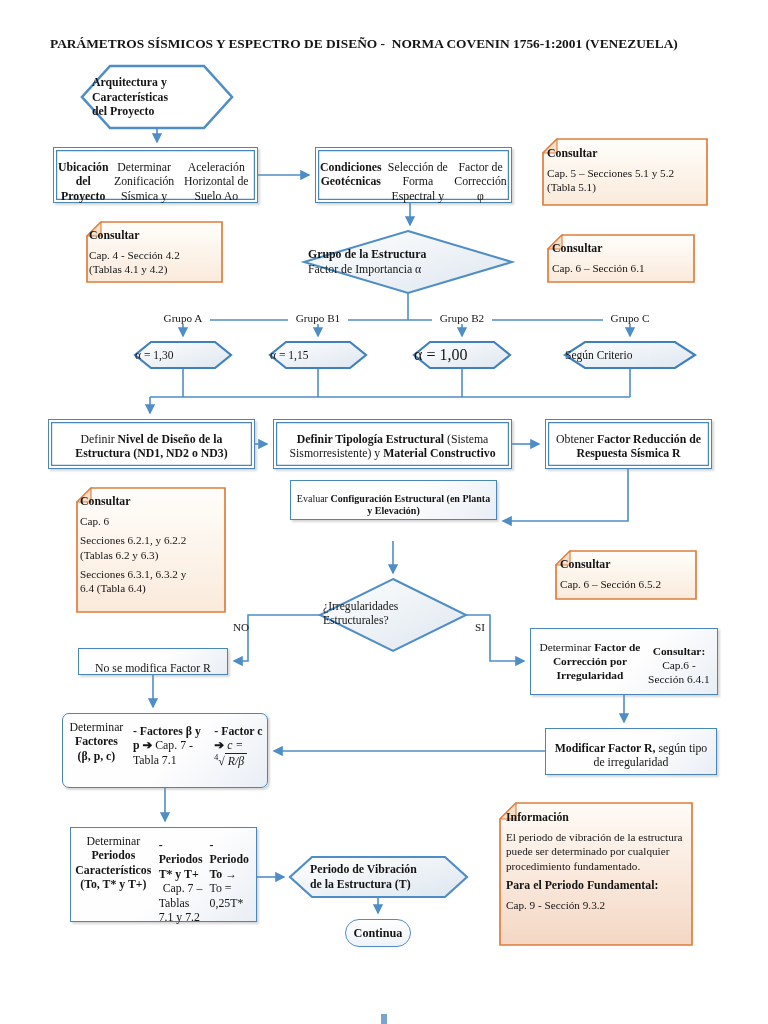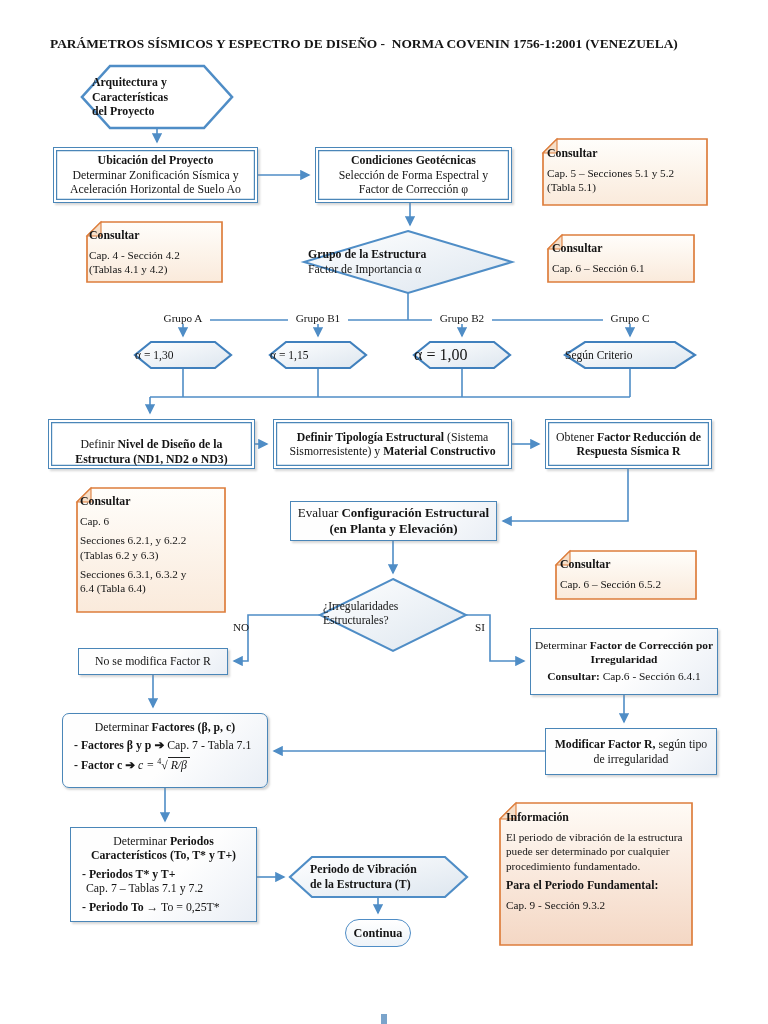--- a/index.html
+++ b/index.html
@@ -8,22 +8,22 @@
   #page { position:relative; width:768px; height:1024px; background:#ffffff; overflow:hidden; }
 
   svg.layer { position:absolute; left:0; top:0; width:768px; height:1024px; }
 
   .abs { position:absolute; }
   .b { font-weight:bold; }
   .it { font-style:italic; }
 
   #title { left:50px; top:36px; width:700px; font-size:13.4px; font-weight:bold; white-space:pre; }
 
-  .node { position:absolute; display:flex; flex-direction:column; justify-content:center;
-          text-align:center; font-size:11.8px; line-height:1.22; padding:2px 4px; }
+  .node { position:absolute; display:flex; flex-direction:row; justify-content:center;
+          text-align:center; font-size:11.8px; line-height:1.22; padding:12px 4px; }
   .box1 { border:1.6px solid #4a86b8; background:linear-gradient(135deg,#fefefe 55%,#e9eef5);
           box-shadow:1.5px 1.5px 2px rgba(140,140,140,.35); }
   .box2 { border:1.4px solid #4a86b8; background:#ffffff;
           box-shadow:1.5px 1.5px 2px rgba(140,140,140,.35),
                      inset 0 0 0 2px #ffffff, inset 0 0 0 3.2px #4a86b8; }
 
   .shape-text { position:absolute; display:flex; flex-direction:column; justify-content:center;
                 text-align:left; font-size:11.8px; line-height:1.25; }
 
   .branch-label { position:absolute; font-size:11.2px; background:#ffffff; padding:0 3px;
@@ -163,21 +163,21 @@
   </div>
 
   <div class="node box2" style="left:545px;top:419px;width:167px;height:50px;">
     <div><span>Obtener </span><span class="b">Factor Reducción de Respuesta Sísmica R</span></div>
   </div>
 
   <div class="node box2" style="left:273px;top:419px;width:239px;height:50px;">
     <div><span class="b">Definir Tipología Estructural</span><span> (Sistema Sismorresistente) y </span><span class="b">Material Constructivo</span></div>
   </div>
 
-  <div class="node box1" style="left:290px;top:501px;width:207px;height:40px;font-size:13px;">
+  <div class="node box1" style="left:290px;top:480px;width:207px;height:40px;font-size:10px;">
     <div><span>Evaluar </span><span class="b">Configuración Estructural (en Planta y Elevación)</span></div>
   </div>
 
   <div class="shape-text" style="left:323px;top:598px;width:140px;height:32px;font-size:11.6px;">
     <span>¿Irregularidades</span>
     <span>Estructurales?</span>
   </div>
   <div class="branch-label" style="left:228px;top:621px;width:26px;background:transparent;">NO</div>
   <div class="branch-label" style="left:470px;top:621px;width:20px;background:transparent;">SI</div>
 

